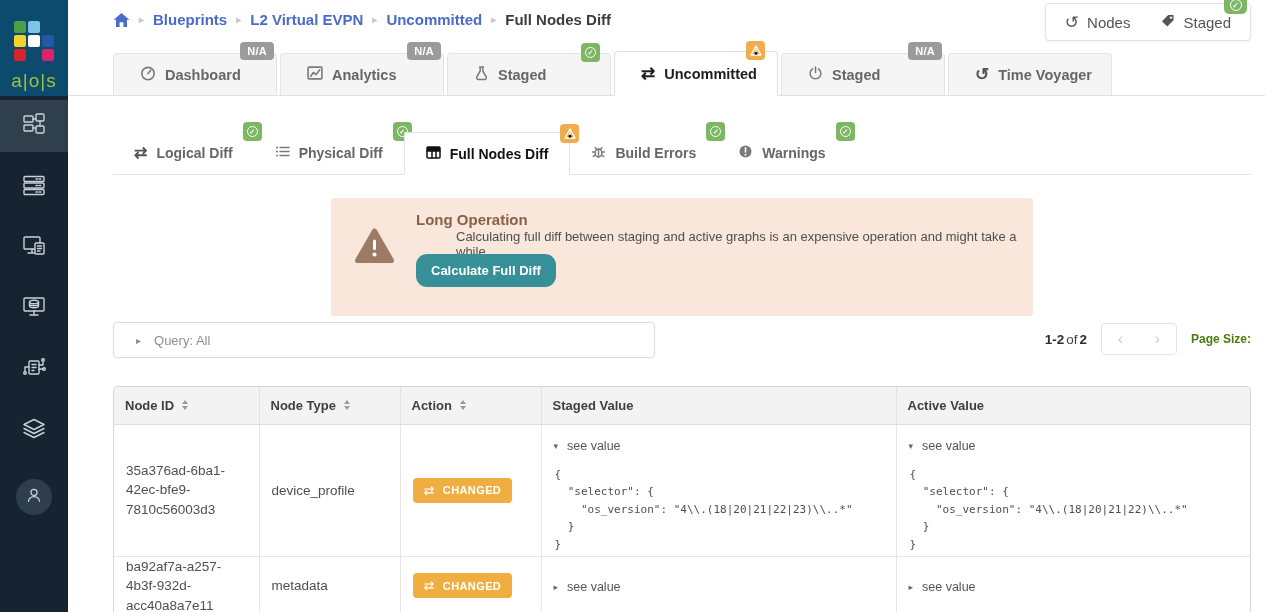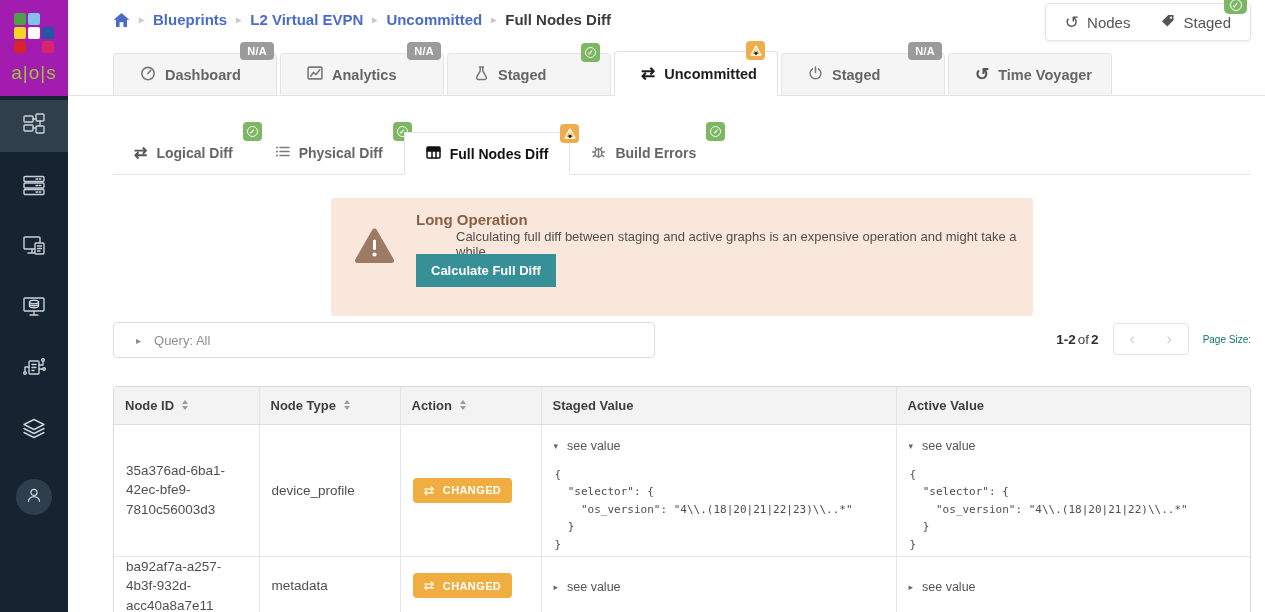--- a/index.html
+++ b/index.html
@@ -3,21 +3,21 @@
 <meta charset="utf-8">
 <style>
   * { margin:0; padding:0; box-sizing:border-box; }
   html,body { background:#fff; }
   .page {
     position:relative; width:1265px; height:612px; overflow:hidden;
     font-family:"Liberation Sans", sans-serif; background:#fff; color:#444;
   }
   
   .sidebar { position:absolute; left:0; top:0; width:68px; height:612px; background:#162330; z-index:30; }
-  .logo-block { height:96px; background:#a21caf; padding-top:13px; }
+  .logo-block { height:96px; background:#0c4a6e; padding-top:21px; }
   .logo-grid { width:40px; margin:0 auto; display:grid; grid-template-columns:repeat(3,12px); grid-auto-rows:12px; gap:2px; }
   .logo-grid i { border-radius:2px; }
   .sq-green{background:#4f9e48;} .sq-lblue{background:#7fc4e8;} .sq-yellow{background:#f5d327;}
   .sq-white{background:#ffffff;} .sq-blue{background:#2456a8;} .sq-red{background:#d8232a;}
   .sq-pink{background:#d6246e;} .sq-none{background:transparent;}
   .logo-text { text-align:center; margin-top:9px; color:#9bc53d; font-size:19px; font-weight:400; letter-spacing:1px; }
   .nav { margin-top:4px; }
   .nav-item { height:52px; margin-bottom:9px; display:flex; align-items:center; justify-content:center; cursor:pointer; }
   .nav-item.active { background:#2f3f4c; }
   .nav-item svg { stroke:#c9d1d8; fill:none; stroke-width:1.4; stroke-linecap:round; stroke-linejoin:round; }
@@ -73,33 +73,33 @@
     color:#121212; font-weight:700;}
   .subtab.active svg { stroke:#121212; }
   .subtab .badge-ok { right:-8px; top:-9px; }
   .subtab .badge-warn { right:-10px; top:-9px; }
   
   .longop { position:absolute; left:263px; top:102px; width:702px; height:118px; background:#f8e7da; border-radius:3px; }
   .longop-icon { position:absolute; left:23px; top:29px; }
   .longop-title { position:absolute; left:85px; top:13px; font-size:15px; font-weight:700; color:#8a6049; }
   .longop-msg { position:absolute; left:85px; top:31px; font-size:13px; color:#4f4f4f;margin-left:40px; }
   .longop-btn { position:absolute; left:85px; top:56px; background:#378f98; color:#fff; font-size:13px; font-weight:700;
-    padding:9px 15px; border:none; border-radius:0; cursor:pointer; font-family:inherit;}
+    padding:9px 15px; border:none; border-radius:11px; cursor:pointer; font-family:inherit;}
   
   .querybox { position:absolute; left:45px; top:226px; width:542px; height:36px; border:1px solid #dcdcdc; border-radius:4px;
     display:flex; align-items:center; gap:13px; padding-left:22px; cursor:pointer;}
   .querybox .caret { color:#8a8a8a; font-size:10px; }
   .querybox .qlabel { color:#8f8f8f; font-size:13px; }
   .pager { position:absolute; right:14px; top:227px; height:32px; display:flex; align-items:center; gap:14px; }
   .pager-range { font-size:13.5px; color:#2f2f2f; }
   .pager-range b { font-weight:700;margin-top:25px; }
   .pager-range .of { font-weight:400; color:#444; padding:0 2px;}
   .pager-nav { width:76px; height:32px; border:1px solid #dfe5ee; border-radius:4px; display:flex; }
   .pager-nav span { flex:1; display:flex; align-items:center; justify-content:center; color:#c6cede; font-size:16px; cursor:default;}
-  .pgsize-label { font-size:10px; font-weight:400; color:#0f766e; }
+  .pgsize-label { font-size:12px; font-weight:700; color:#4d7c0f; }
   .pgsize { position:relative; width:100px; height:32px; border:1px solid #dcdcdc; border-radius:4px;
     display:flex; align-items:center; padding-left:13px; font-size:13.5px; color:#333; cursor:pointer;}
   .pgsize .dd { position:absolute; right:10px; color:#777; font-size:10px; }
   
   .tablewrap { position:absolute; left:45px; right:14px; top:290px; border:1px solid #d8d8d8; border-radius:4px; overflow:hidden; background:#fff;}
   table { width:100%; border-collapse:collapse; table-layout:fixed; }
   th { background:#f3f3f3; height:37px; padding:0 11px; font-size:13px; font-weight:600; color:#3f3f3f; text-align:left;
     border-bottom:1px solid #dedede; border-right:1px solid #e2e2e2; cursor:pointer;}
   th:last-child { border-right:none; }
   th .th-inner { display:flex; align-items:center; }
@@ -330,20 +330,31 @@
         <div class="subtab">
           <span><svg width="15" height="15" viewBox="0 0 15 15">
             <ellipse cx="7.5" cy="9" rx="3.4" ry="4"></ellipse>
                 <path d="M5.6 5.6L4.2 3.6M9.4 5.6l1.4-2M4.1 8H1.6M4.3 11l-2 1.4M10.9 8h2.5M10.7 11l2 1.4M7.5 5.3v7.4"></path>
               </svg></span>
           <span>Build Errors</span>
           <span class="badge-ok">
               <span class="ring-check">✓</span>
             </span>
         </div>
+        <div class="subtab">
+          <span><svg width="15" height="15" viewBox="0 0 15 15">
+            <circle cx="7.5" cy="7.5" r="6" fill="#7a7a7a" stroke="none"></circle>
+                <path d="M7.5 3.8v4.2" stroke="#fff" stroke-width="1.6"></path>
+                <circle cx="7.5" cy="10.7" r="1" fill="#fff" stroke="none"></circle>
+              </svg></span>
+          <span>Warnings</span>
+          <span class="badge-ok">
+              <span class="ring-check">✓</span>
+            </span>
+        </div>
       </div>
 
       <div class="longop">
         <span class="longop-icon">
           <svg width="41" height="37" viewBox="0 0 41 37">
               <path d="M20.5 4L37.5 33.5H3.5Z" fill="#9d7a63" stroke="#9d7a63" stroke-width="5" stroke-linejoin="round"></path>
               <rect x="19" y="12.5" width="3" height="10.5" rx="1.5" fill="#fff"></rect>
               <circle cx="20.5" cy="27.5" r="2.1" fill="#fff"></circle>
             </svg>
         </span>

